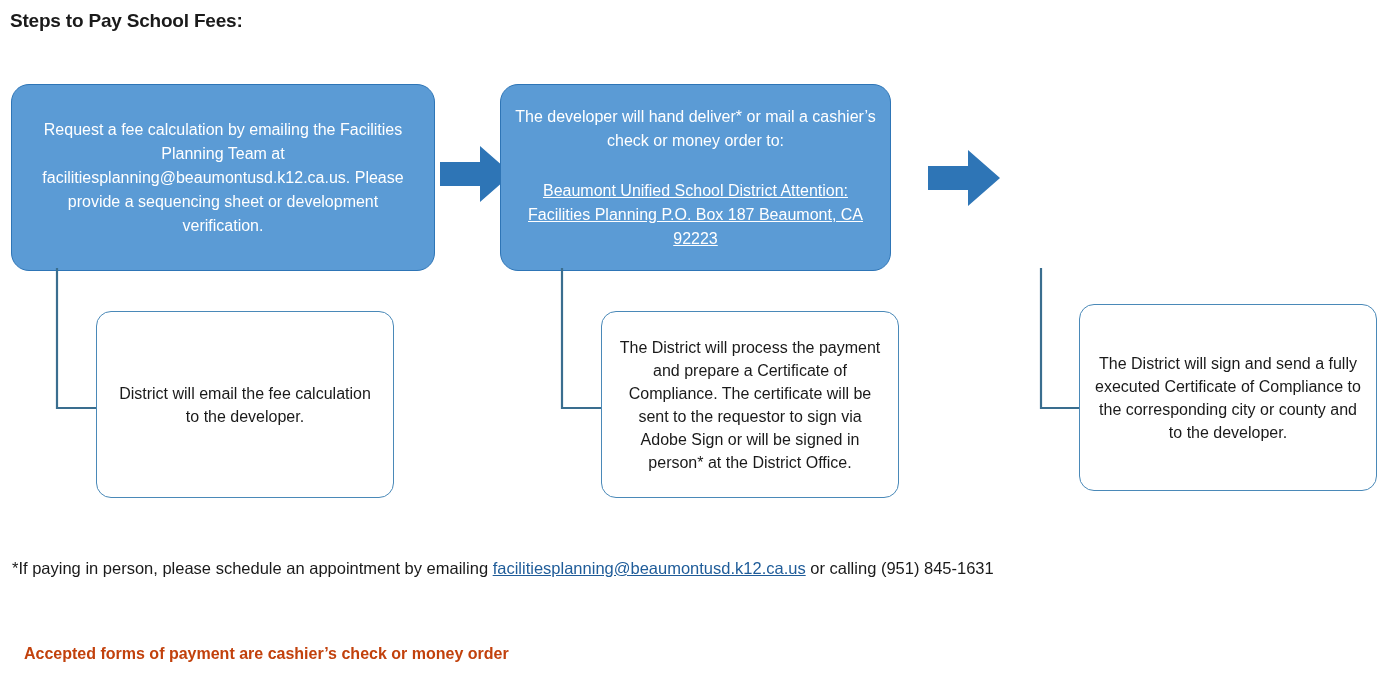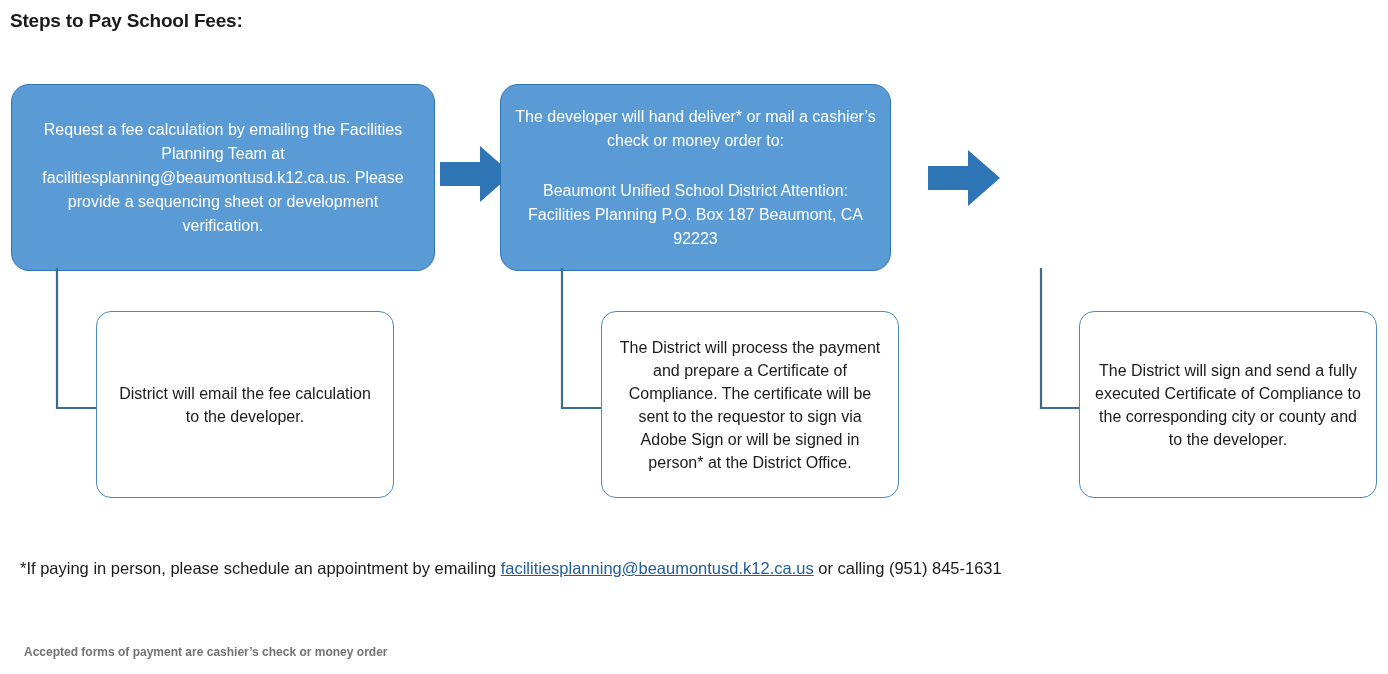--- a/index.html
+++ b/index.html
@@ -41,21 +41,21 @@
     display: flex;
     flex-direction: column;
     align-items: center;
     justify-content: center;
     text-align: center;
     padding: 20px 14px;
     font-size: 16px;
     line-height: 24px;
   }
   .step-box .para { width: 100%; }
-  .step-box .para + .para { margin-top: 14px; }
+  .step-box .para + .para { margin-top: 14px; text-decoration: underline; }
 
   #step-1 { left: 11px;   top: 84px;  width: 424px; height: 187px; }
   #step-2 { left: 500px;  top: 84px;  width: 391px; height: 187px; gap: 12px; }
   #step-3 { left: 1004px; top: 84px;  width: 372px; height: 187px; }
 
   
   .flow-arrow {
     position: absolute;
     width: 72px;
     height: 56px;
@@ -85,45 +85,45 @@
     align-items: center;
     justify-content: center;
     text-align: center;
     padding: 19px 14px;
     font-size: 16px;
     line-height: 23px;
   }
 
   #detail-1 { left: 96px;   top: 311px; width: 298px; height: 187px; justify-content: center; }
   #detail-2 { left: 601px;  top: 311px; width: 298px; height: 187px; }
-  #detail-3 { left: 1079px; top: 311px; width: 298px; height: 187px; }
+  #detail-3 { left: 1079px; top: 304px; width: 298px; height: 187px; }
 
   
   .footnote {
     position: absolute;
-    left: 20px;
+    left: 12px;
     top: 559px;
     font-size: 16.5px;
     color: #1a1a1a;
     white-space: nowrap;
   }
   .footnote a,
   .footnote .email-link {
     color: #1F5C99;
     text-decoration: underline;
   }
 
   
   .bottom-note {
     position: absolute;
     left: 24px;
     top: 645px;
-    font-size: 12px;
+    font-size: 16px;
     font-weight: bold;
-    color: #737373;
+    color: #c2410c;
     white-space: nowrap;
   }
 </style>
 </head>
 <body>
 
 <div id="canvas">
 
   <div class="page-title">Steps to Pay School Fees:</div>
 

